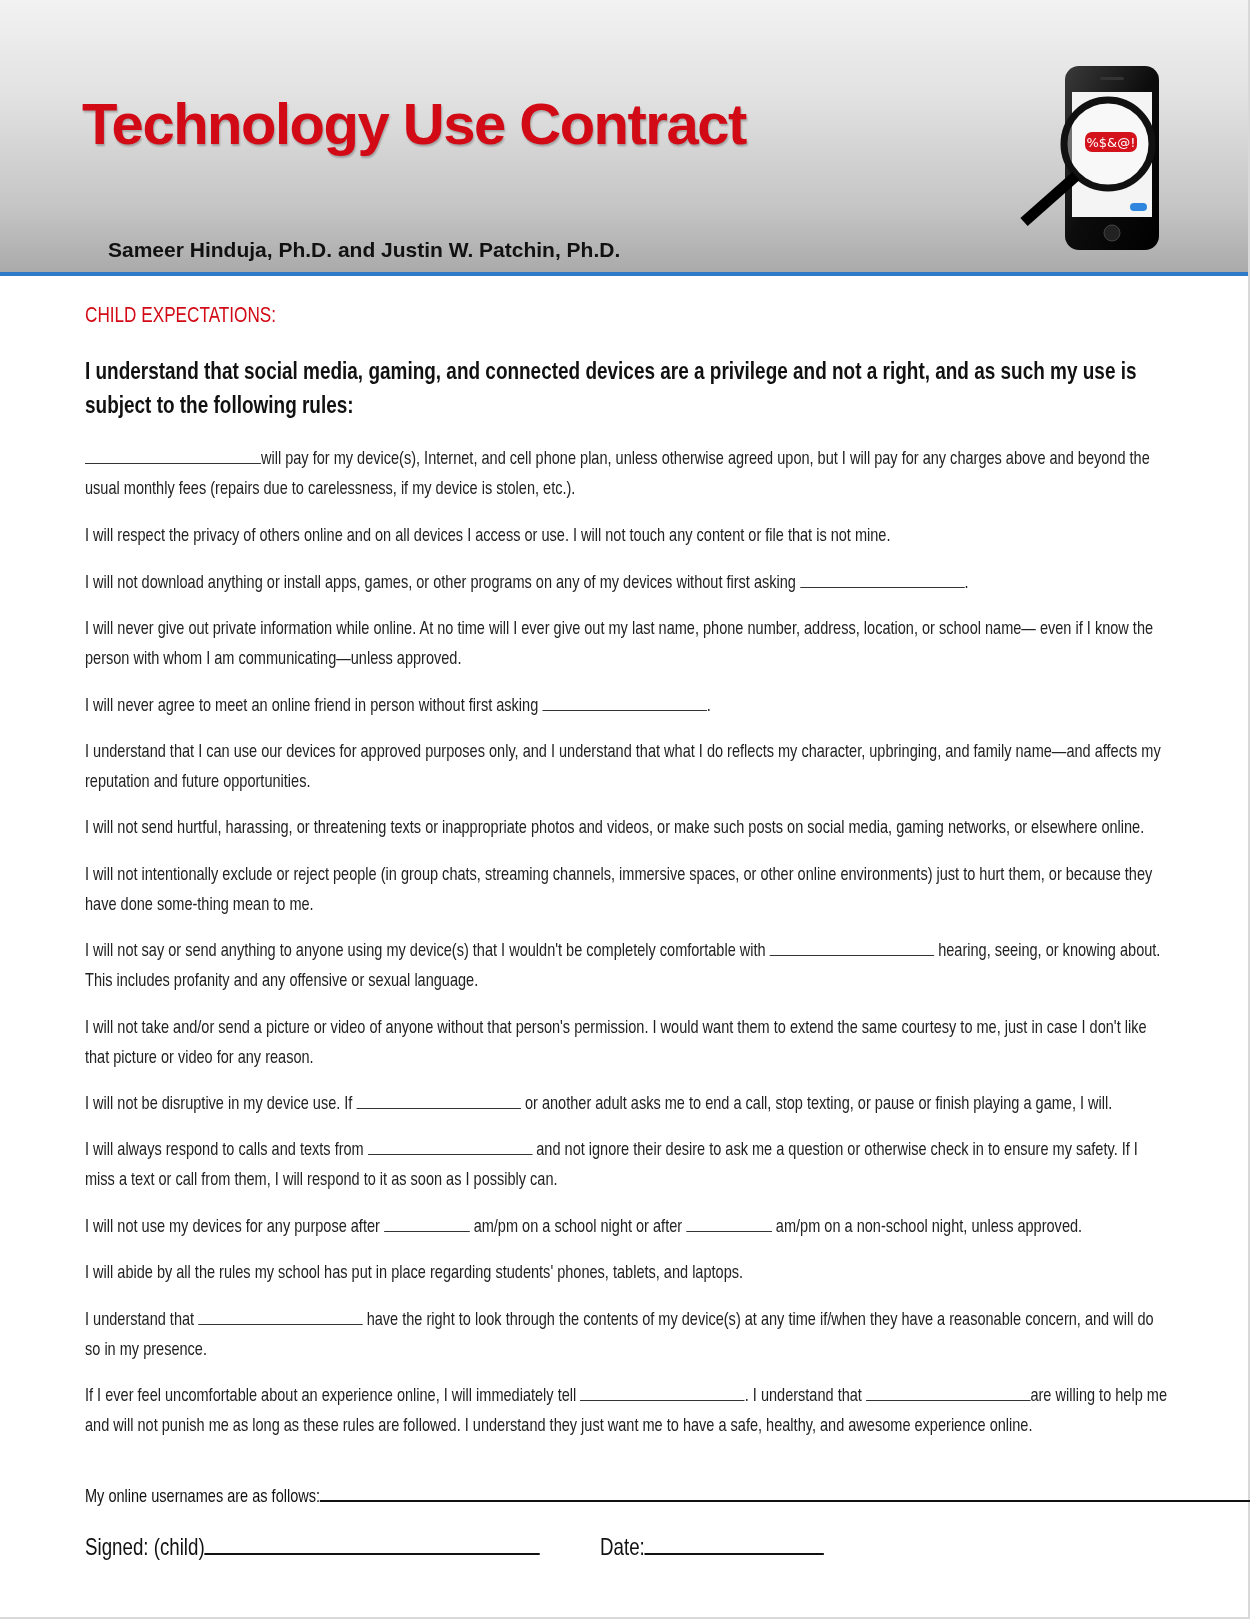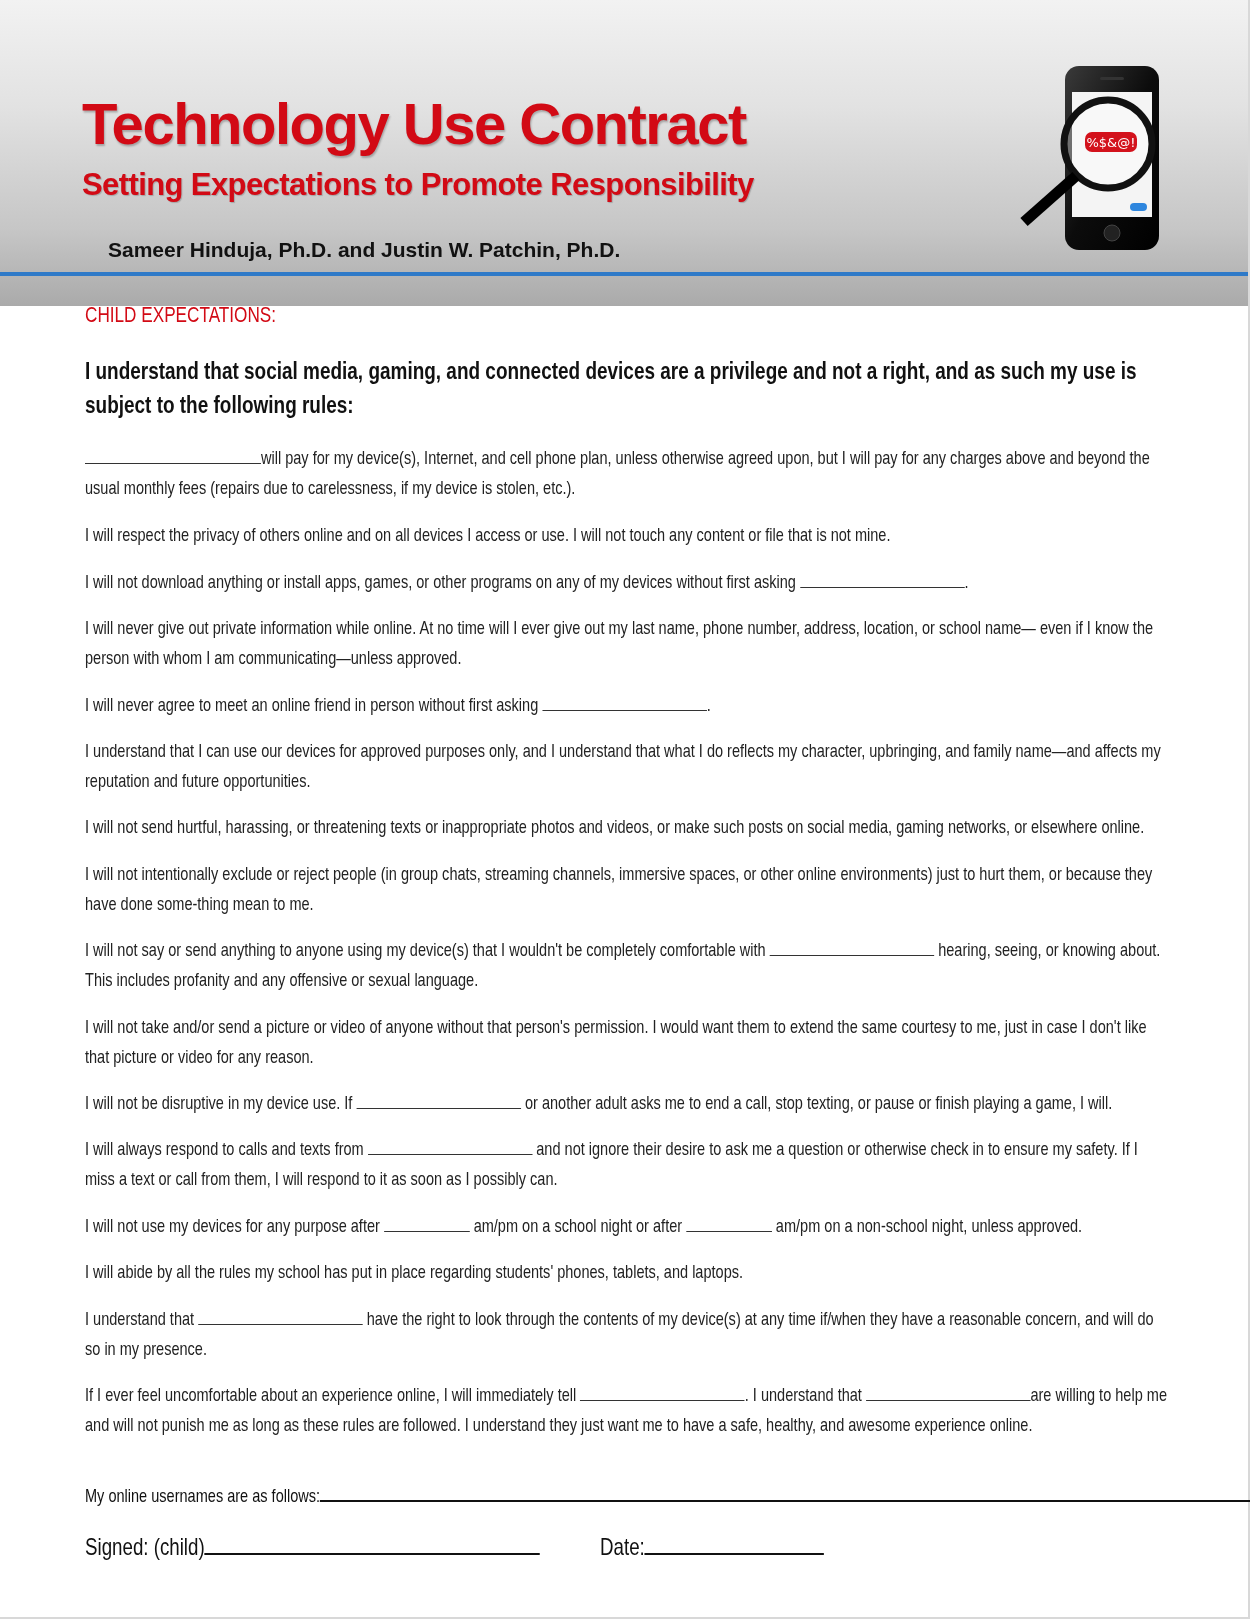--- a/index.html
+++ b/index.html
@@ -1,18 +1,18 @@
 <!DOCTYPE html>
 <html><head>
   <meta charset="utf-8">
   <style>
     html, body { margin: 0; padding: 0; background: #ffffff; }
     body { width: 1250px; height: 1619px; position: relative; overflow: hidden; font-family: "Liberation Sans Narrow", "Liberation Sans", sans-serif; }
     .page { position: absolute; left: 0; top: 0; width: 1248px; height: 1617px; border-right: 2px solid #d8d8d8; border-bottom: 2px solid #d8d8d8; background: #fff; }
-    .header { position: absolute; left: 0; top: 0; width: 1248px; height: 306px;
+    .header { position: absolute; left: 0; top: 0; width: 1248px; height: 272px;
       background: linear-gradient(180deg, #f2f2f2 0%, #e2e2e2 35%, #c6c6c6 75%, #aaaaaa 100%); }
     .header-rule { position: absolute; left: 0; top: 272px; width: 1248px; height: 4px; background: #2f7ac8; }
     .title { position: absolute; left: 82px; top: 90px; margin: 0; font-family: "Liberation Sans", sans-serif; font-weight: bold;
       font-size: 58px; letter-spacing: -1.5px; color: #d20a15; text-shadow: 1px 2px 2px rgba(0,0,0,0.25); transform: scaleX(1.0); transform-origin: left; white-space: nowrap; }
     .subtitle { position: absolute; left: 82px; top: 167px; margin: 0; font-family: "Liberation Sans", sans-serif; font-weight: bold;
       font-size: 31px; letter-spacing: -0.6px; color: #d20a15; text-shadow: 1px 1px 1px rgba(0,0,0,0.2); white-space: nowrap; }
     .authors { position: absolute; left: 92px; top: 222px; margin: 16px; font-family: "Liberation Sans", sans-serif; font-weight: bold;
       font-size: 21px; color: #111; white-space: nowrap; }
     .phone-graphic { position: absolute; left: 1010px; top: 62px; width: 170px; height: 196px; }
     .section-label { position: absolute; left: 85px; top: 302px; font-family: "Liberation Sans", sans-serif; font-size: 22px; color: #d20a15;
@@ -33,21 +33,20 @@
     .date { left: 600px; }
     .date .line { width: 230px; }
   </style>
 </head>
 <body>
 
 <div class="page">
 
   <div class="header">
     <h1 class="title">Technology Use Contract</h1>
-    <h2 class="subtitle">Setting Expectations to Promote Responsibility</h2>
     <div class="authors">Sameer Hinduja, Ph.D. and Justin W. Patchin, Ph.D.</div>
 
     <svg class="phone-graphic" viewBox="0 0 170 196">
       <defs>
         <linearGradient id="phoneBody" x1="0" x2="1" y1="0" y2="1">
           <stop offset="0" stop-color="#3a3a3a"></stop>
             <stop offset="0.5" stop-color="#0c0c0c"></stop>
             <stop offset="1" stop-color="#000"></stop>
         </linearGradient>
       </defs>

